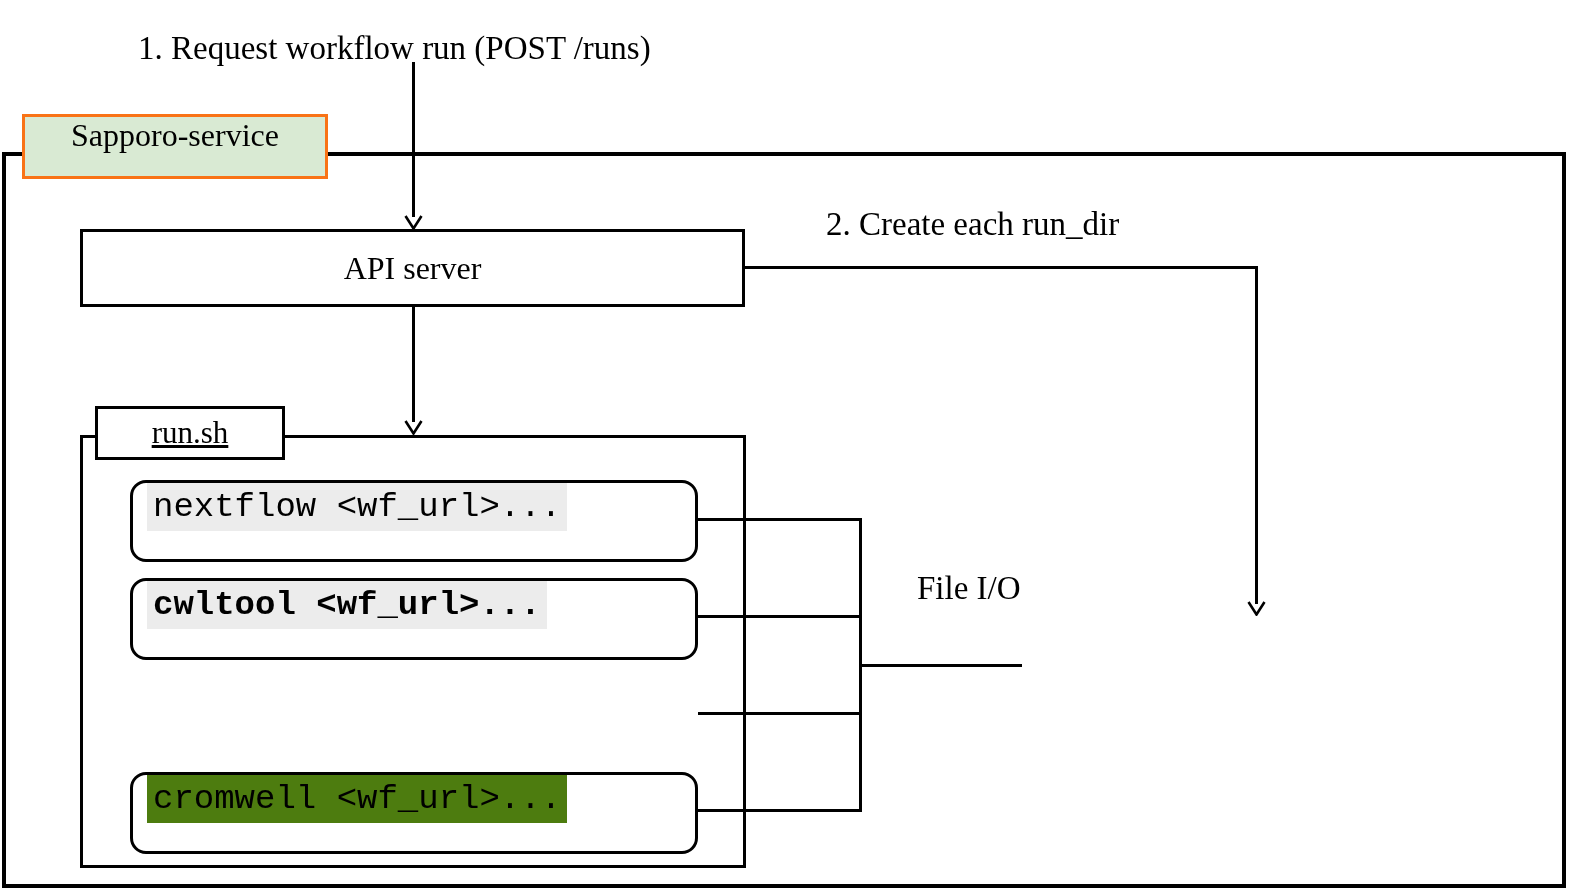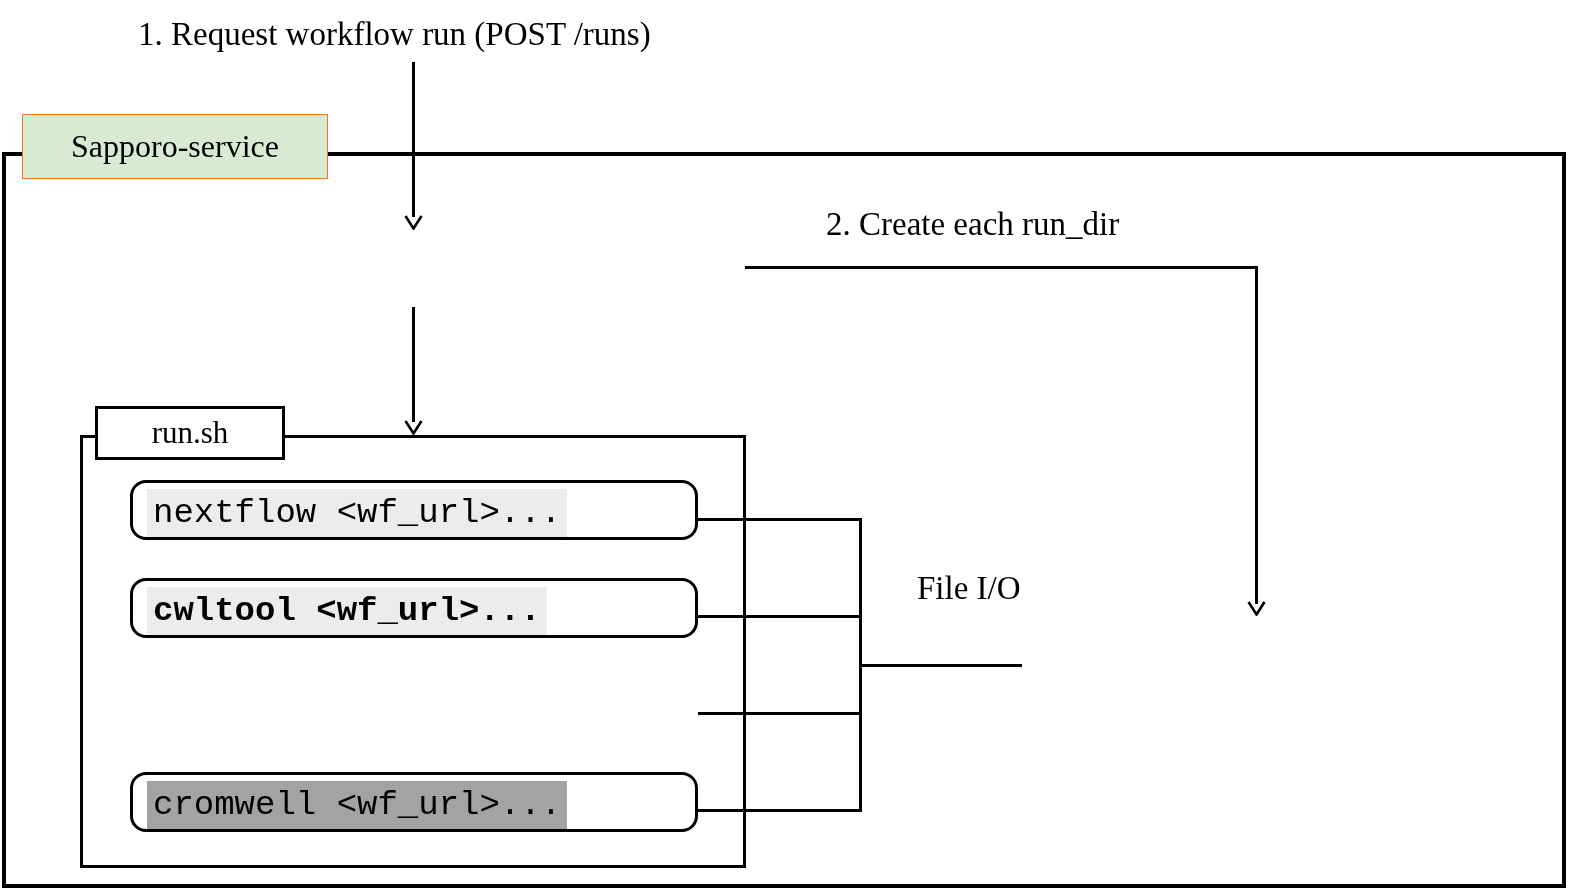--- a/index.html
+++ b/index.html
@@ -38,24 +38,23 @@
     border: 4px solid #000000;
     box-sizing: border-box;
     z-index: 0;
     background: transparent;
   }
 
   .service-tag {
     position: absolute;
     left: 22px; top: 114px;
     width: 306px; height: 65px;
-    border: 1px solid #f97316;
+    border: 3px solid #f97316;
     box-sizing: border-box;
     display: flex;
-    align-items: center;
     justify-content: center;
     font-size: 32px;
     z-index: 3;
   }
 
   .annotation {
     position: absolute;
     font-size: 33px;
     white-space: nowrap;
     z-index: 2;
@@ -91,61 +90,65 @@
     left: 95px; top: 406px;
     width: 190px; height: 54px;
     border: 3px solid #000000;
     box-sizing: border-box;
     background: #ffffff;
     display: flex;
     align-items: center;
     justify-content: center;
     font-size: 31px;
     z-index: 3;
+    text-decoration: underline;
   }
 
   .cmd-box {
     position: absolute;
     left: 130px;
-    width: 568px; height: 60px;
+    width: 568px; height: 82px;
     border: 3px solid #000000;
     border-radius: 16px;
     box-sizing: border-box;
     background: #ffffff;
     display: flex;
-    align-items: flex-end;
+    align-items: flex-start;
     padding-left: 14px;
     z-index: 2;
   }
   .cmd-text {
     font-family: "Liberation Mono", "DejaVu Sans Mono", monospace;
     font-size: 34px;
     white-space: pre;
     padding: 5px 6px;
   }
 </style>
 </head>
 <body>
 
 <div id="canvas">
 
-  <div class="annotation" style="left:138px; top:16px;">1. Request workflow run (POST /runs)</div>
+  <div class="annotation" style="left:138px; top:30px;">1. Request workflow run (POST /runs)</div>
 
   <div class="vline" style="left:412px; top:62px; height:155px;"></div>
   <div class="arrowhead" style="left:404px; top:215px;">
     <svg width="19" height="15" viewBox="0 0 19 15">
         <path d="M1.5 1 L9.5 13.5 L17.5 1" fill="none" stroke="#000000" stroke-width="2.6"></path>
       </svg>
   </div>
 
   <div class="outer"></div>
   <div class="service-tag" style="background: rgb(217, 234, 211);">
     <span>Sapporo-service</span>
   </div>
 
+  <div class="box" style="left:80px; top:229px; width:665px; height:78px;">
+    <span>API server</span>
+  </div>
 
   <div class="annotation" style="left:826px; top:206px;">2. Create each run_dir</div>
   <div class="hline" style="left:745px; top:266px; width:513px;"></div>
   <div class="vline" style="left:1255px; top:266px; height:338px;"></div>
   <div class="arrowhead" style="left:1247px; top:601px;">
     <svg width="19" height="15" viewBox="0 0 19 15">
         <path d="M1.5 1 L9.5 13.5 L17.5 1" fill="none" stroke="#000000" stroke-width="2.6"></path>
       </svg>
   </div>
 
@@ -161,21 +164,21 @@
     <span>run.sh</span>
   </div>
 
   <div class="cmd-box" style="top:480px;">
     <span class="cmd-text" style="background: rgb(236, 236, 236);">nextflow &lt;wf_url&gt;...</span>
   </div>
   <div class="cmd-box" style="top:578px;">
     <span class="cmd-text" style="background: rgb(236, 236, 236); font-weight: bold;">cwltool &lt;wf_url&gt;...</span>
   </div>
   <div class="cmd-box" style="top:772px;">
-    <span class="cmd-text" style="background: #a3a3a3;">cromwell &lt;wf_url&gt;...</span>
+    <span class="cmd-text" style="background: #4d7c0f;">cromwell &lt;wf_url&gt;...</span>
   </div>
 
   <div class="hline" style="left:698px; top:518px; width:164px;"></div>
   <div class="hline" style="left:698px; top:615px; width:164px;"></div>
   <div class="hline" style="left:698px; top:712px; width:164px;"></div>
   <div class="hline" style="left:698px; top:809px; width:164px;"></div>
   <div class="vline" style="left:859px; top:518px; height:294px;"></div>
 
   <div class="annotation" style="left:888px; top:570px;margin-left:29px;">File I/O</div>
   <div class="hline" style="left:859px; top:664px; width:163px;"></div>

